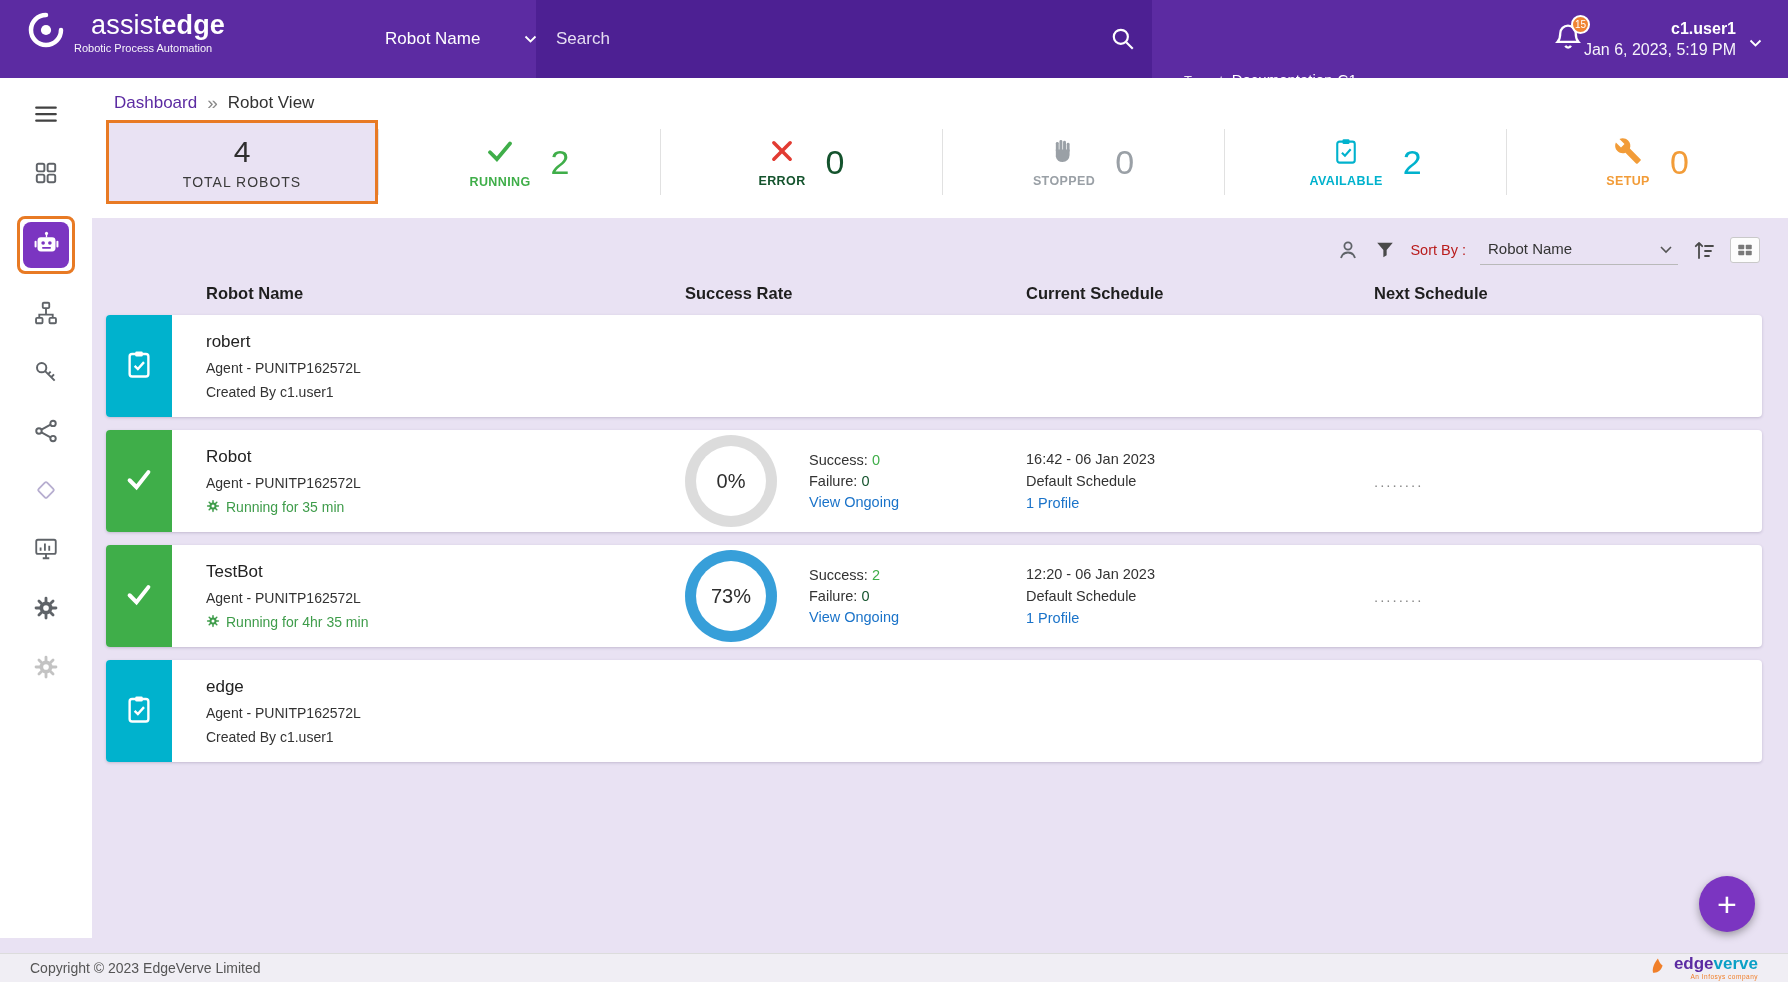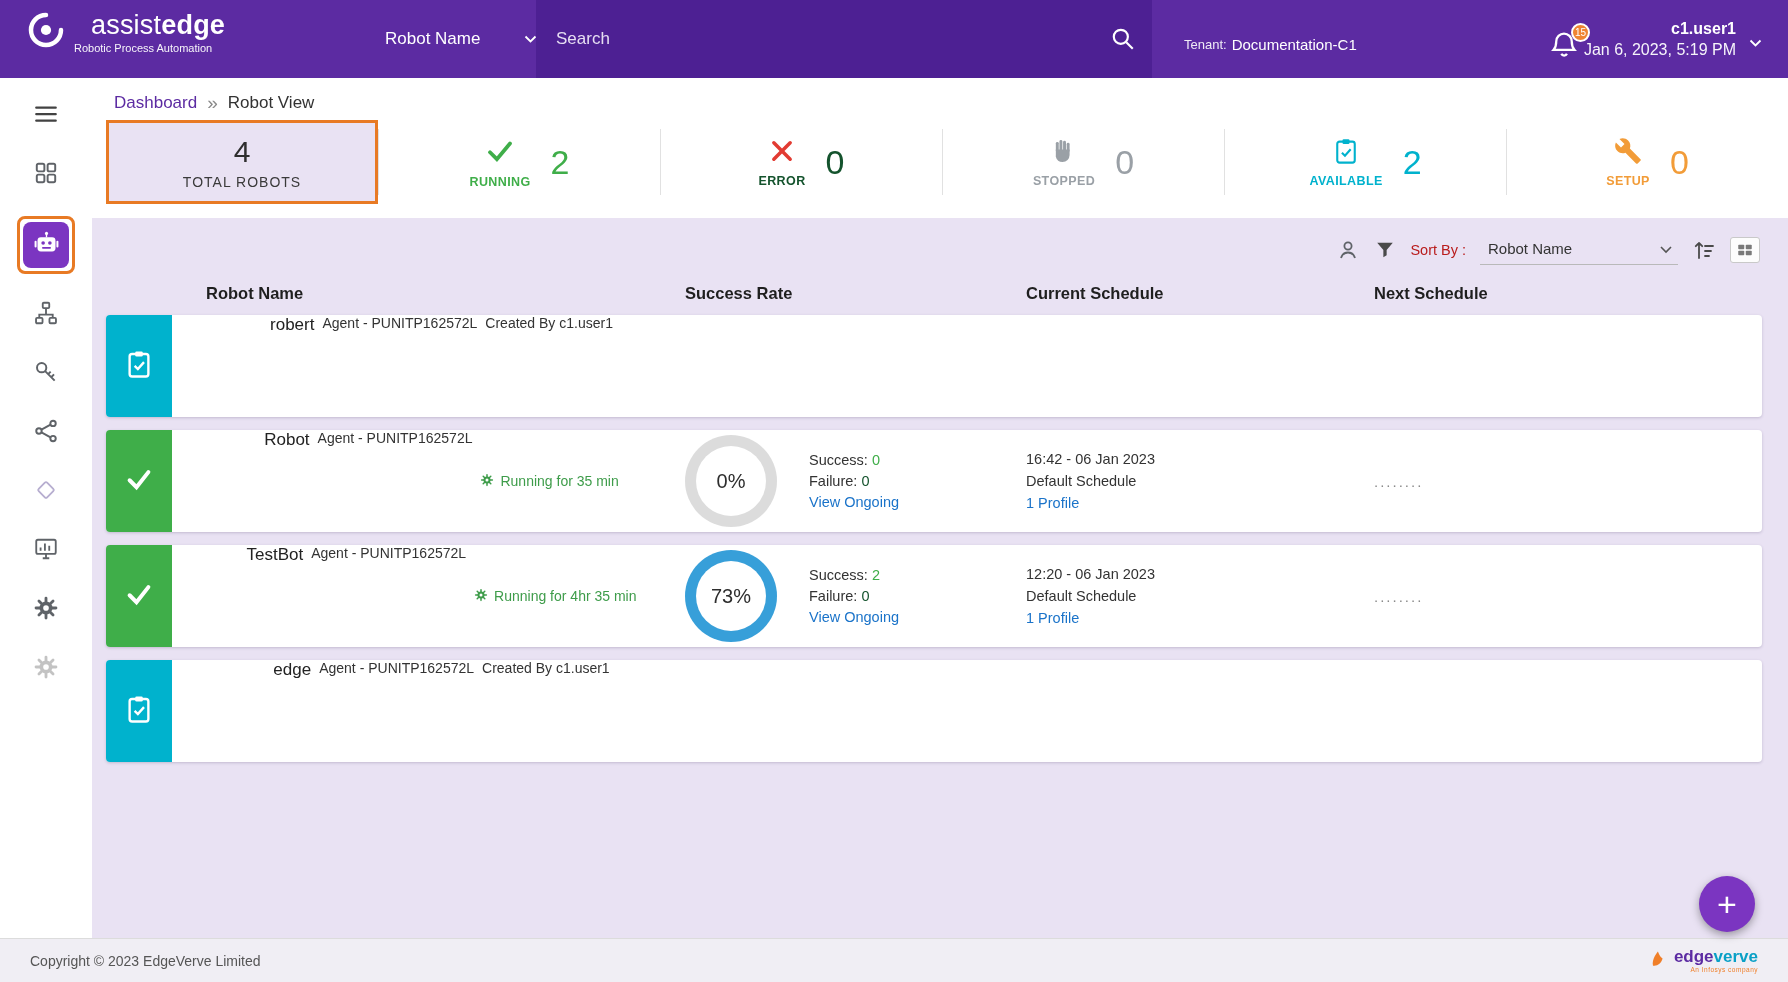--- a/index.html
+++ b/index.html
@@ -10,23 +10,23 @@
   .logo { position:absolute; left:28px; top:10px; display:flex; align-items:center; gap:10px; }
   .brand-line { font-size:27px; letter-spacing:.2px;margin-left:17px; }
   .brand-line .b1 { font-weight:400; }
   .brand-line .b2 { font-weight:700; }
   .brand-sub { font-size:11px; opacity:.95; margin-top:1px; }
   .hdr-dropdown { position:absolute; left:385px; top:0; height:78px; display:flex; align-items:center; gap:44px; font-size:17px; cursor:pointer; }
   .hdr-search { position:absolute; left:536px; top:0; width:616px; height:78px; background:#4d2093; display:flex; align-items:center; }
   .hdr-search input { background:transparent; border:none; outline:none; color:#fff; font-size:17px; padding-left:20px; width:540px; font-family:"Liberation Sans", sans-serif; }
   .hdr-search input::placeholder { color:#efe9f8; opacity:.95; }
   .search-icon-btn { margin-left:auto; margin-right:16px; cursor:pointer; display:flex; }
-  .hdr-tenant { position:absolute; left:1184px; top:0; height:88px; display:flex; align-items:center; font-size:15px; gap:5px; }
+  .hdr-tenant { position:absolute; left:1184px; top:0; height:88px; display:flex; align-items:flex-end; font-size:15px; gap:5px; }
   .hdr-tenant .t-label { font-size:13px; opacity:.9; }
-  .hdr-bell { position:absolute; left:1548px; top:28px; width:40px; height:40px; cursor:pointer; }
+  .hdr-bell { position:absolute; left:1548px; top:20px; width:40px; height:40px; cursor:pointer;text-align:center; }
   .bell-badge { position:absolute; top:-5px; right:-2px; min-width:19px; height:19px; border-radius:10px; background:#ef8432; border:2px solid #fff; color:#fff; font-size:10px; display:flex; align-items:center; justify-content:center; padding:0 2px; }
   .hdr-user { position:absolute; right:52px; top:0; height:78px; display:flex; flex-direction:column; justify-content:center; align-items:flex-end; }
   .user-name { font-size:16px; font-weight:700; }
   .user-date { font-size:16px; margin-top:3px; opacity:.95; }
   .hdr-user-caret { position:absolute; right:26px; top:34px; cursor:pointer; }
 
   
   .sidebar { position:absolute; top:78px; left:0; width:92px; bottom:44px; background:#fff; display:flex; flex-direction:column; align-items:center; padding-top:20px; gap:23px; z-index:10; }
   .side-item { width:42px; height:36px; display:flex; align-items:center; justify-content:center; cursor:pointer; }
   .robot-annot { border:3px solid #e87a24; border-radius:8px; padding:3px; }
@@ -61,37 +61,37 @@
   .col-spacer { width:66px; }
   .col-name { width:505px; padding-left:34px; }
   .col-success { width:349px; padding-left:8px; }
   .col-sched { width:348px; }
   .col-next { flex:1; }
 
   .row-card { display:flex; align-items:stretch; height:102px; margin:0 26px 13px 14px; background:#fff; border-radius:4px; box-shadow:0 1px 3px rgba(60,40,90,.22); cursor:pointer; }
   .row-badge { width:66px; border-radius:4px 0 0 4px; display:flex; align-items:center; justify-content:center; flex-shrink:0; }
   .badge-teal { background:#00b2cd; }
   .badge-green { background:#3fae49; }
-  .cell { display:flex; flex-direction:row; justify-content:center; }
+  .cell { display:flex; flex-direction:column; justify-content:center; }
   .cell.col-name { gap:8px; }
   .robot-name { font-size:17px; color:#222; }
   .robot-agent, .robot-created { font-size:14px; color:#333; }
   .robot-running { font-size:14px; color:#3e9c4a; display:flex; align-items:center; gap:6px; }
   .cell-success { width:349px; padding-left:8px; display:flex; flex-direction:row; align-items:center; gap:32px; }
   .donut { width:92px; height:92px; border-radius:50%; display:flex; align-items:center; justify-content:center; flex-shrink:0; }
   .donut-hole { width:70px; height:70px; background:#fff; border-radius:50%; display:flex; align-items:center; justify-content:center; font-size:20px; color:#2e2e2e; }
   .succ-lines { display:flex; flex-direction:column; gap:5px; font-size:14.5px; color:#333; }
   .link { color:#1a73c9; cursor:pointer; font-size:14.5px; }
   .cell-sched { width:348px; display:flex; flex-direction:column; justify-content:center; gap:6px; font-size:14.5px; color:#333; }
   .cell-next { flex:1; display:flex; align-items:center; font-size:15px; color:#8a8a8a; letter-spacing:2px; }
 
   .fab { position:absolute; right:33px; bottom:50px; width:56px; height:56px; border-radius:50%; background:#7b35c1; color:#fff; font-size:34px; font-weight:400; display:flex; align-items:center; justify-content:center; box-shadow:0 3px 8px rgba(0,0,0,.35); cursor:pointer; z-index:30; }
 
   
-  .footer { position:absolute; bottom:0; left:0; width:1788px; height:44px; background:#f0eef4; border-top:1px solid #dcdcdc; display:flex; align-items:center; justify-content:space-between; padding:0 30px; z-index:25; }
+  .footer { position:absolute; bottom:0; left:0; width:1788px; height:29px; background:#f0eef4; border-top:1px solid #dcdcdc; display:flex; align-items:center; justify-content:space-between; padding:0 30px; z-index:25; }
   .copyright { font-size:14px; color:#555; }
   .ev-logo { display:flex; align-items:center; gap:6px; }
   .ev-text-wrap { display:flex; flex-direction:column; align-items:flex-end; line-height:1; }
   .ev-text { font-size:17px; font-weight:700; }
   .ev-edge { color:#5c2ba2; } .ev-verve { color:#0aa0c6; }
   .ev-tag { font-size:6.5px; color:#f07f29; letter-spacing:.5px; margin-top:2px; }
 </style>
 </head>
 <body>
 

